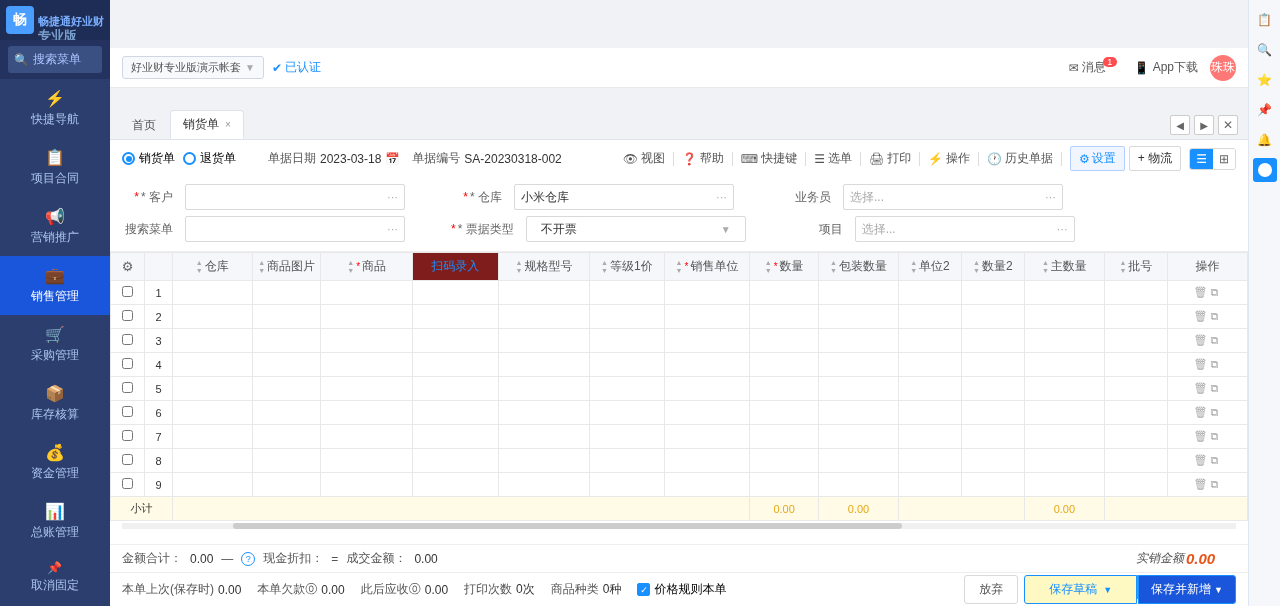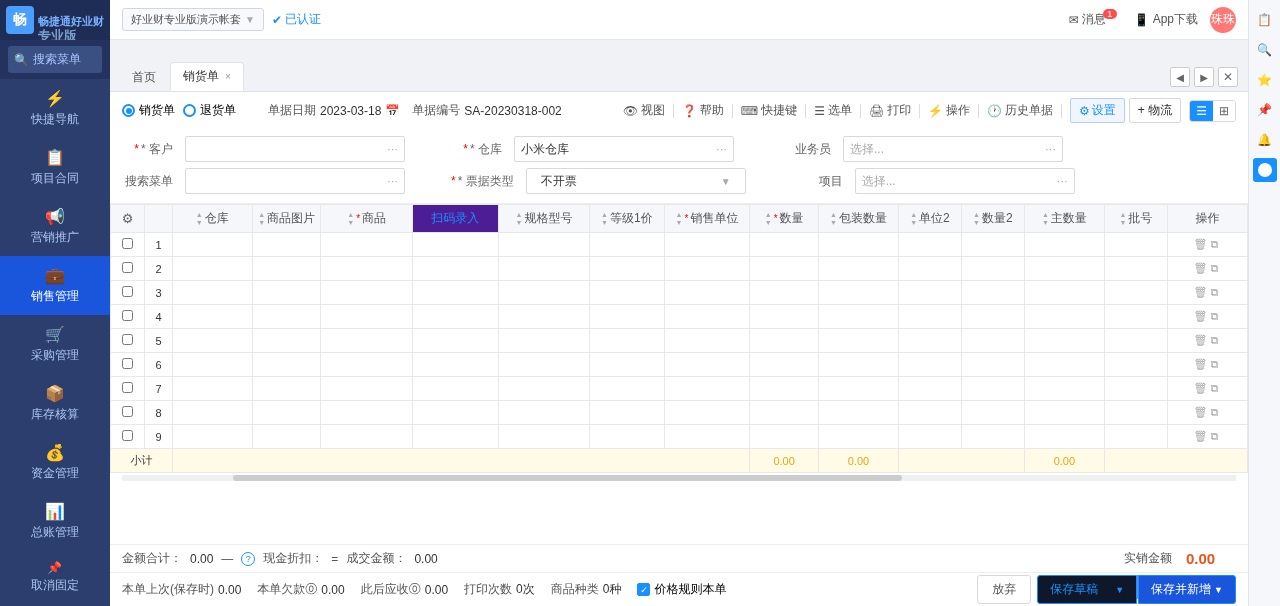--- a/index.html
+++ b/index.html
@@ -15,21 +15,21 @@
     .sidebar-item { width: 100%; padding: 10px 0; display: flex; flex-direction: column; align-items: center; gap: 3px; color: #aac4ee; cursor: pointer; font-size: 11px; }
     .sidebar-item.active { background: #1a56db; color: #fff; }
     .sidebar-item-icon { font-size: 16px; }
     .sidebar-bottom { width: 100%; padding: 6px 0; }
     .sidebar-bottom-item { width: 100%; padding: 6px 0; display: flex; flex-direction: column; align-items: center; gap: 2px; color: #aac4ee; cursor: pointer; font-size: 10px; }
 
     
     .main { flex: 1; display: flex; flex-direction: column; background: #f0f2f5; height: 606px; overflow: hidden; }
 
     
-    .topbar { height: 40px; background: #fff; display: flex; align-items: center; padding: 0 12px; gap: 8px; border-bottom: 1px solid #e8e8e8; justify-content: space-between; }
+    .topbar { height: 40px; background: #fff; display: flex; align-items: center; padding: 0 12px; gap: 8px; border-bottom: 1px solid #e8e8e8; justify-content: space-between; margin-top: 48px; }
     .topbar-left { display: flex; align-items: center; gap: 8px; }
     .company-select { display: flex; align-items: center; gap: 4px; border: 1px solid #d0d7e3; border-radius: 3px; padding: 3px 8px; background: #f8f9fc; cursor: pointer; font-size: 12px; color: #333; max-width: 200px; }
     .company-select span { color: #555; font-size: 11px; overflow: hidden; text-overflow: ellipsis; white-space: nowrap; }
     .certified-badge { display: flex; align-items: center; gap: 3px; color: #1890ff; font-size: 11px; }
     .topbar-right { display: flex; align-items: center; gap: 12px; }
     .topbar-action { display: flex; align-items: center; gap: 3px; color: #555; cursor: pointer; font-size: 11px; }
     .badge { background: #ff4d4f; color: white; border-radius: 8px; padding: 0 4px; font-size: 9px; min-width: 14px; text-align: center; position: relative; top: -6px; left: -6px; }
     .avatar { width: 26px; height: 26px; background: #ff7875; border-radius: 50%; display: flex; align-items: center; justify-content: center; color: white; font-size: 11px; cursor: pointer; }
 
     
@@ -84,21 +84,21 @@
     
     .bottom-bar { height: 34px; background: #fff; border-top: 1px solid #eee; display: flex; align-items: center; padding: 0 12px; gap: 16px; }
     .bottom-field { display: flex; align-items: center; gap: 4px; color: #555; font-size: 11px; }
     .bottom-val { color: #333; font-weight: 500; }
     .checkbox-item { display: flex; align-items: center; gap: 4px; cursor: pointer; }
     .checkbox { width: 13px; height: 13px; border: 1px solid #1890ff; border-radius: 2px; background: #1890ff; display: flex; align-items: center; justify-content: center; color: white; font-size: 9px; }
 
     
     .action-btns { margin-left: auto; display: flex; align-items: center; gap: 6px; }
     .btn-abandon { padding: 5px 14px; border: 1px solid #d9d9d9; border-radius: 3px; background: #fff; cursor: pointer; color: #555; font-size: 12px; }
-    .btn-save-draft { padding: 5px 12px; border: 1px solid #1890ff; border-radius: 3px 0 0 3px; background: #0f172a; cursor: pointer; color: #1890ff; font-size: 12px; display: flex; align-items: center; gap: 17px; }
+    .btn-save-draft { padding: 5px 24px; border: 1px solid #1890ff; border-radius: 3px 0 0 3px; background: #fef9c3; cursor: pointer; color: #1890ff; font-size: 12px; display: flex; align-items: center; gap: 6px; }
     .btn-save-new { padding: 5px 12px; border: 1px solid #1890ff; border-radius: 0 3px 3px 0; background: #1a56db; cursor: pointer; color: #fff; font-size: 12px; display: flex; align-items: center; gap: 3px; font-weight: 500; }
     .btn-split { width: 1px; height: 24px; background: #5b8df0; }
 
     
     .right-panel { width: 32px; background: #f5f7fa; border-left: 1px solid #e0e6ef; display: flex; flex-direction: column; align-items: center; padding-top: 8px; gap: 6px; flex-shrink: 0; }
     .right-panel-btn { width: 24px; height: 24px; display: flex; align-items: center; justify-content: center; cursor: pointer; border-radius: 3px; color: #666; font-size: 14px; }
     .right-panel-btn.active { background: #1890ff; color: #fff; }
 
     .scrollbar { height: 6px; background: #f0f0f0; position: relative; margin: 2px 0; }
     .scrollbar-thumb { height: 6px; background: #ccc; border-radius: 3px; position: absolute; }
@@ -389,21 +389,21 @@
             <th>
               <div class="th-content">
                 <div class="col-sort">
                     <span class="sort-arrow">▲</span>
                     <span class="sort-arrow">▼</span>
                   </div>
                 <span style="color:red;font-size:10px;">*</span>
                   <span>商品</span>
               </div>
             </th>
-            <th style="background:#4c1d95;">
+            <th style="background:#7f1d1d;">
               <span style="color:#1890ff;font-weight:500;">扫码录入</span>
             </th>
             <th>
               <div class="th-content">
                 <div class="col-sort">
                     <span class="sort-arrow">▲</span>
                     <span class="sort-arrow">▼</span>
                   </div>
                 <span>规格型号</span>
               </div>
@@ -671,21 +671,21 @@
 
     <div class="footer-summary">
       <span>金额合计：</span>
       <span class="amount">0.00</span>
       <span>—</span>
       <span class="help-icon">?</span>
       <span>现金折扣：</span>
       <span>=</span>
       <span>成交金额：</span>
       <span class="amount">0.00</span>
-      <div style="margin-left:auto;display:flex;align-items:center;gap:14px;">
+      <div style="margin-left:auto;display:flex;align-items:center;gap:2px;font-style:italic;">
         <span>实销金额</span>
         <span style="color:#e6561a;font-size:15px;font-weight:bold;min-width:50px;">0.00</span>
       </div>
     </div>
 
     <div class="bottom-bar">
       <div class="bottom-field">
         <span>本单上次(保存时)</span>
         <span class="bottom-val">0.00</span>
       </div>

